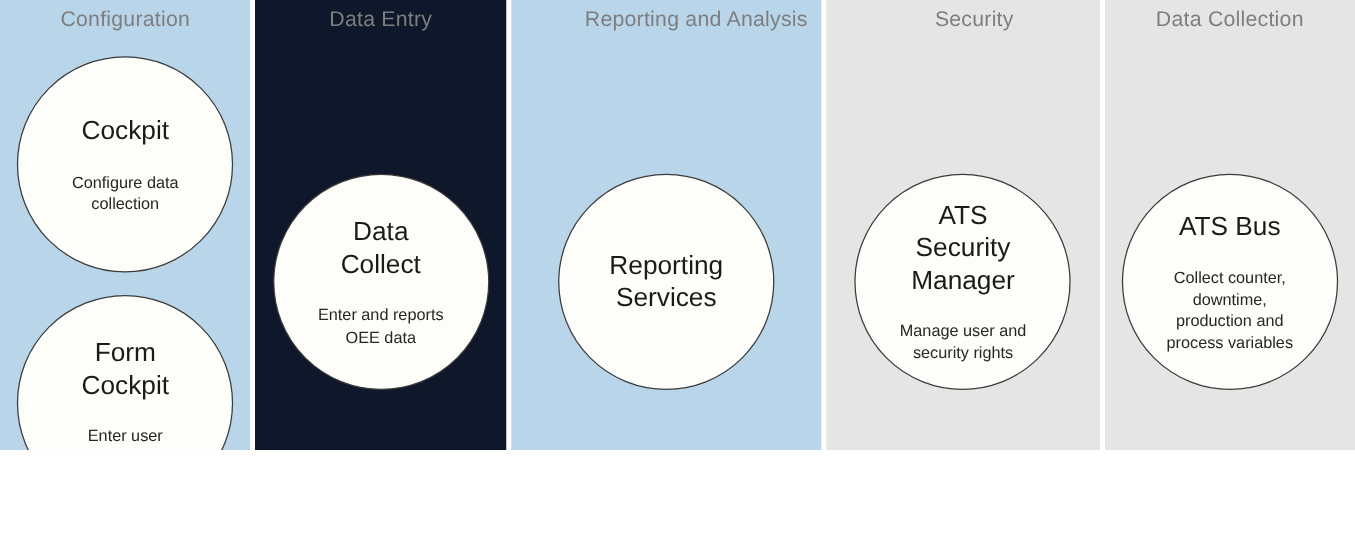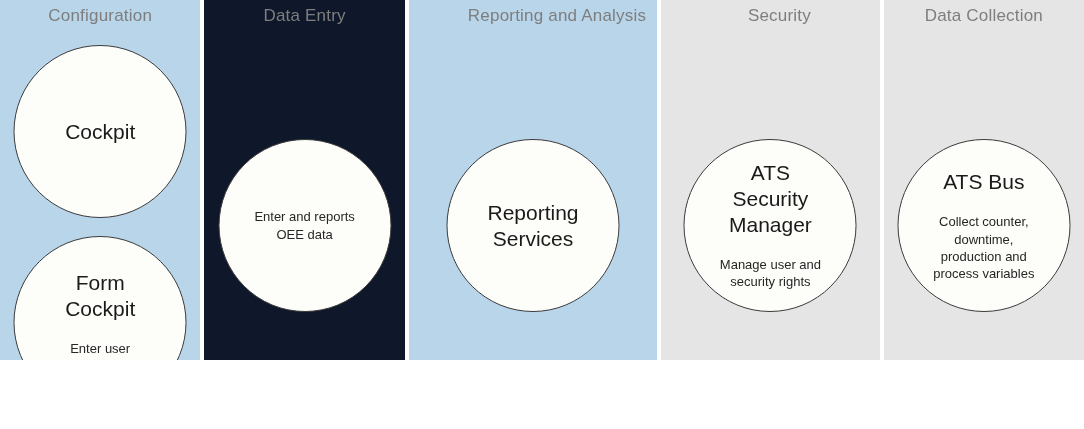--- a/index.html
+++ b/index.html
@@ -69,34 +69,38 @@
 </style>
 </head>
 <body>
 
 <div class="board" id="board">
   <section class="column multi" style="background: rgb(185, 213, 234);">
     <h2 class="col-header">Configuration</h2>
 
   <div class="circle c0">
     <div class="circle-title">Cockpit</div>
+    <div class="circle-subtitle">Configure data
+collection</div>
   </div>
 
   <div class="circle c1">
     <div class="circle-title">Form
 Cockpit</div>
     <div class="circle-subtitle">Enter user
 interfaces</div>
   </div>
 </section>
 
   <section class="column" style="background: #0f172a;">
     <h2 class="col-header">Data Entry</h2>
 
   <div class="circle c0">
+    <div class="circle-title">Data
+Collect</div>
     <div class="circle-subtitle">Enter and reports
 OEE data</div>
   </div>
 </section>
 
   <section class="column" style="background: rgb(185, 213, 234); padding-left: 48px;">
     <h2 class="col-header">Reporting and Analysis</h2>
 
   <div class="circle c0">
     <div class="circle-title">Reporting

